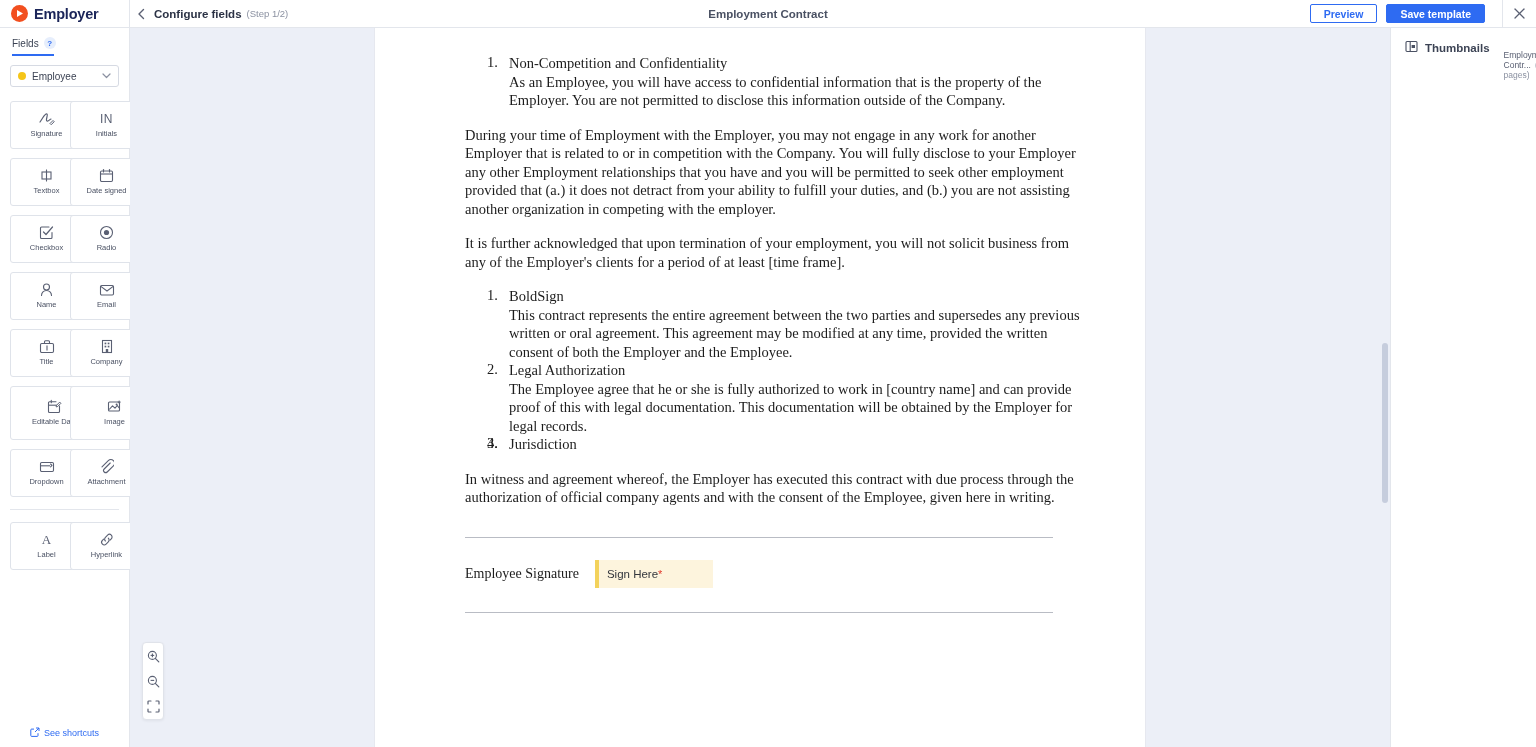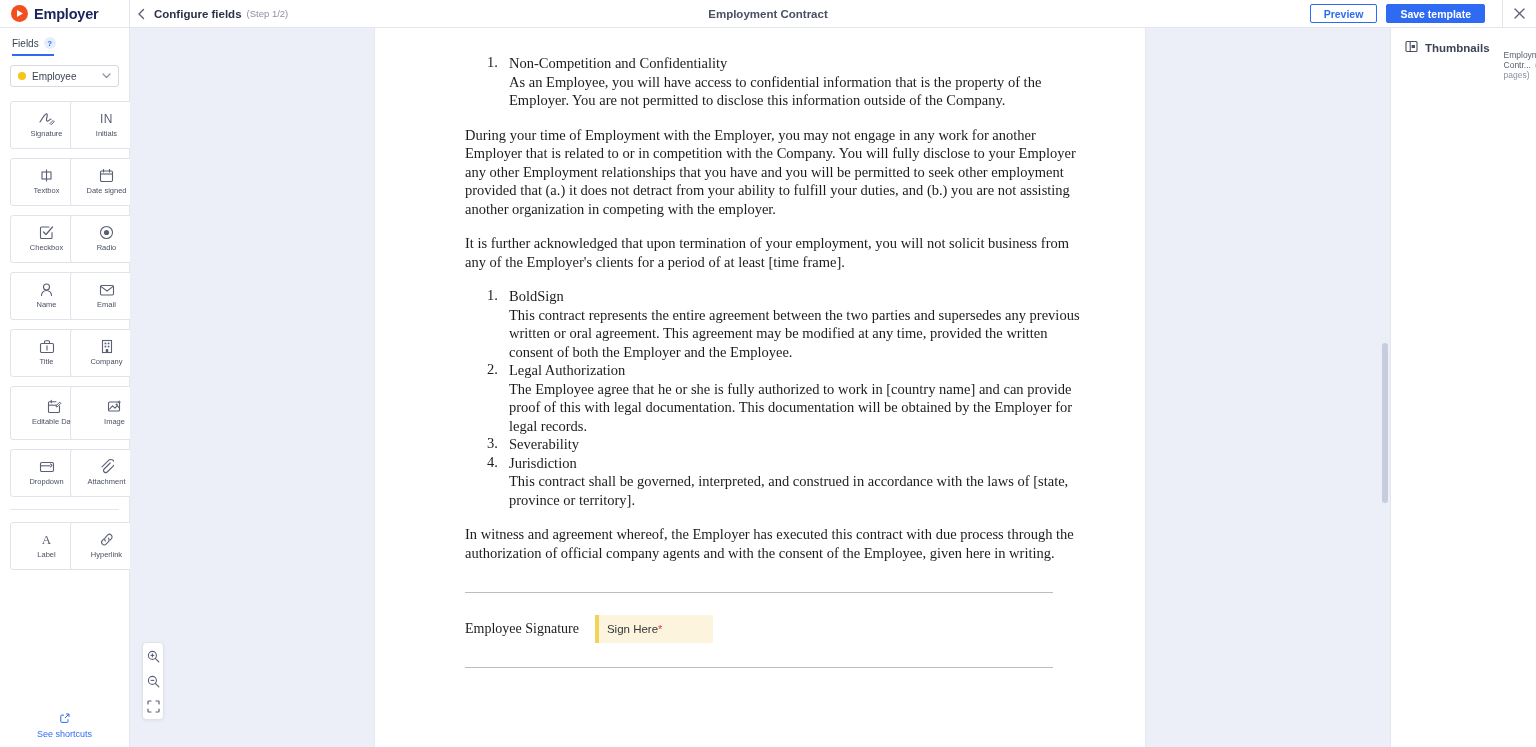--- a/index.html
+++ b/index.html
@@ -123,21 +123,21 @@
   .field-tile svg { display: block; }
   .tile-label {
     font-size: 7.5px; color: #4a5163; text-align: center; line-height: 1.15; max-width: 48px;
   }
   .tile-in { font-size: 12px; color: #5a6073; font-weight: 500; letter-spacing: 0.5px; }
   .sb-divider { height:1px; background:#e3e6ec; margin: 12px 10px 0 10px; }
 
   .see-shortcuts {
     position: absolute; bottom: 8px; left: 0; right: 0;
     display: flex; align-items: center; justify-content: center; gap: 4px;
-    font-size: 9px; color: #2e6bf2; cursor: pointer; flex-direction: column;
+    font-size: 9px; color: #2e6bf2; cursor: pointer;
   }
 
   
   .canvas {
     flex: 1; position: relative;
     background: #eceff7;
     display: flex; justify-content: center;
     overflow: hidden;
   }
   .page-sheet {
@@ -442,26 +442,24 @@
             <div class="doc-h">BoldSign</div>
             <div class="doc-p">This contract represents the entire agreement between the two parties and supersedes any previous written or oral agreement. This agreement may be modified at any time, provided the written consent of both the Employer and the Employee.</div>
           </div>
           <div class="doc-li">
             <span class="num">2.</span>
             <div class="doc-h">Legal Authorization</div>
             <div class="doc-p">The Employee agree that he or she is fully authorized to work in [country name] and can provide proof of this with legal documentation. This documentation will be obtained by the Employer for legal records.</div>
           </div>
           <div class="doc-li">
             <span class="num">3.</span>
-            <div class="doc-h">Severability</div>
           </div>
           <div class="doc-li">
             <span class="num">4.</span>
             <div class="doc-h">Jurisdiction</div>
-            <div class="doc-p">This contract shall be governed, interpreted, and construed in accordance with the laws of [state, province or territory].</div>
           </div>
 
           <div class="gap"></div>
           <div class="doc-p">In witness and agreement whereof, the Employer has executed this contract with due process through the authorization of official company agents and with the consent of the Employee, given here in writing.</div>
 
           <div style="height:30px"></div>
           <div class="sig-rule"></div>
 
           <div class="sig-row">
             <span class="sig-label">Employee Signature</span>

